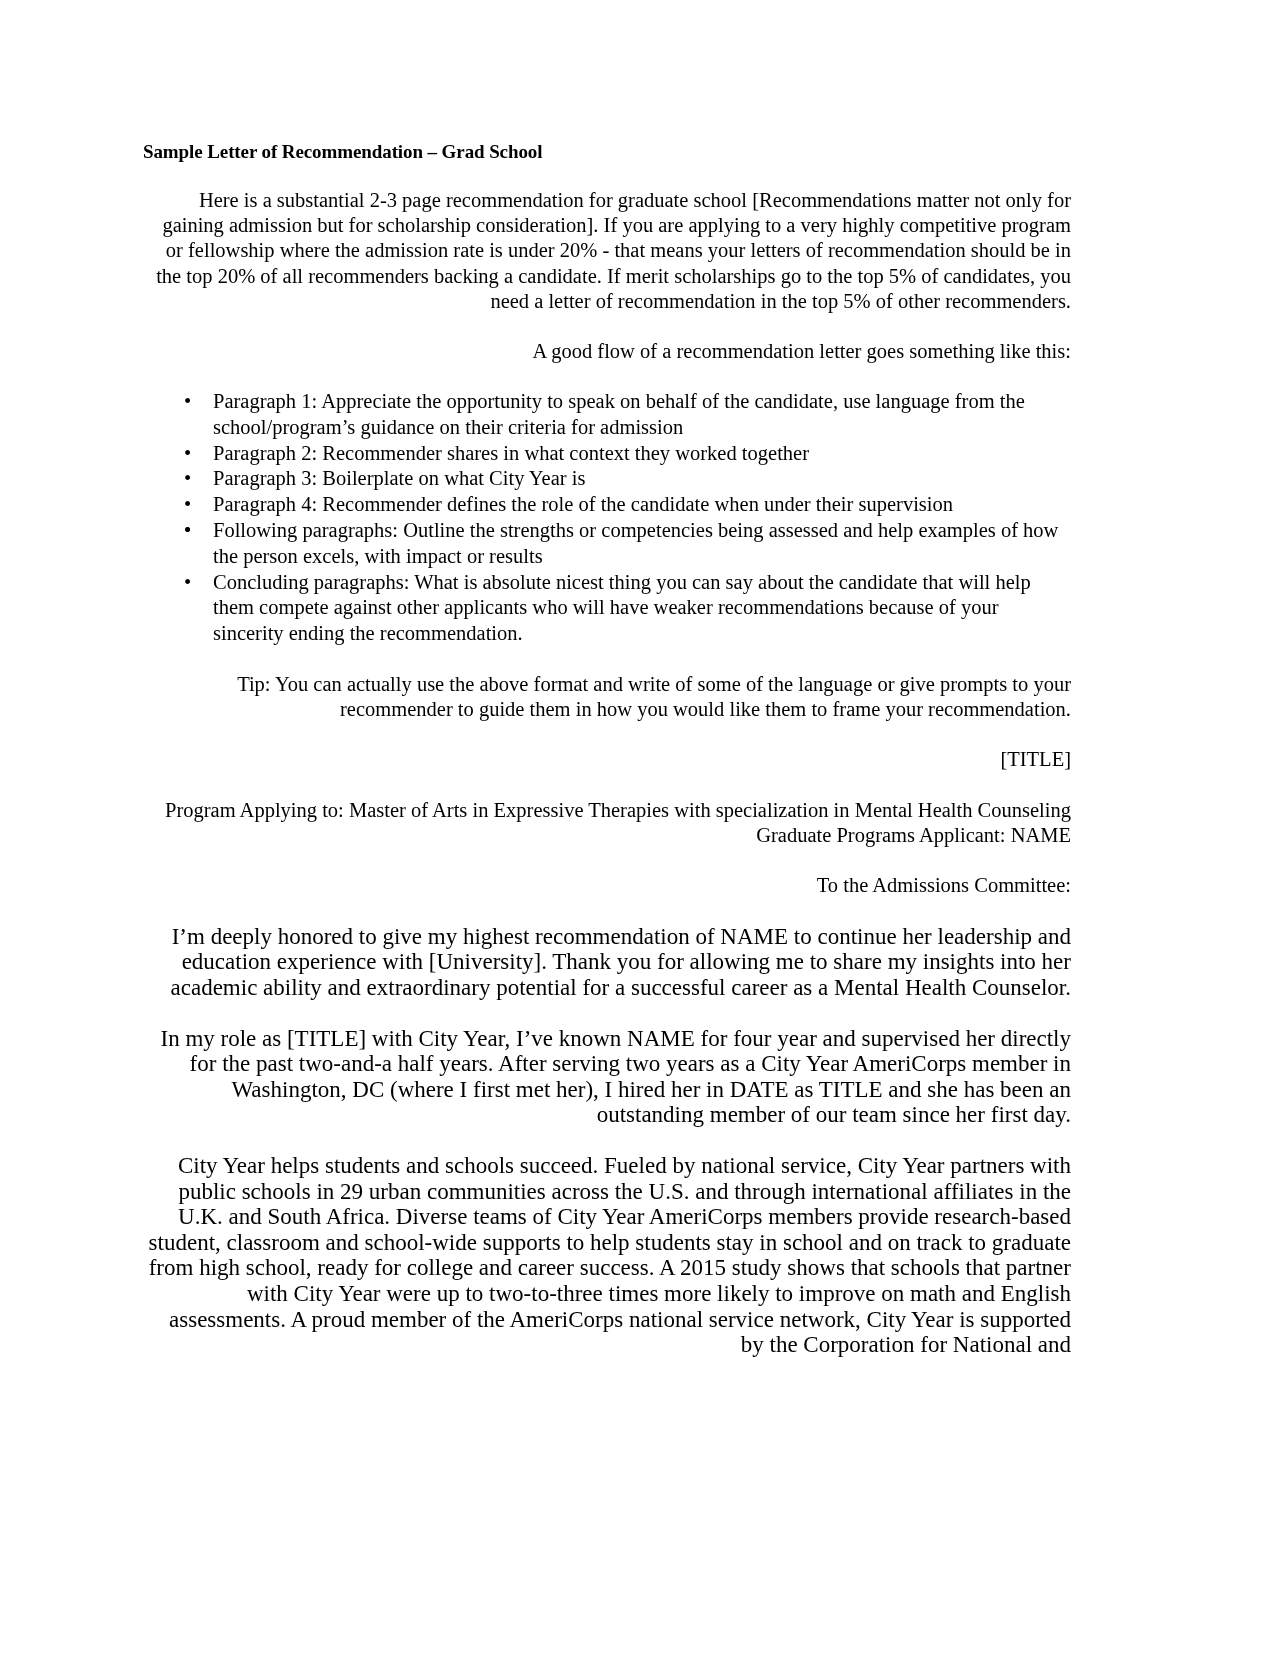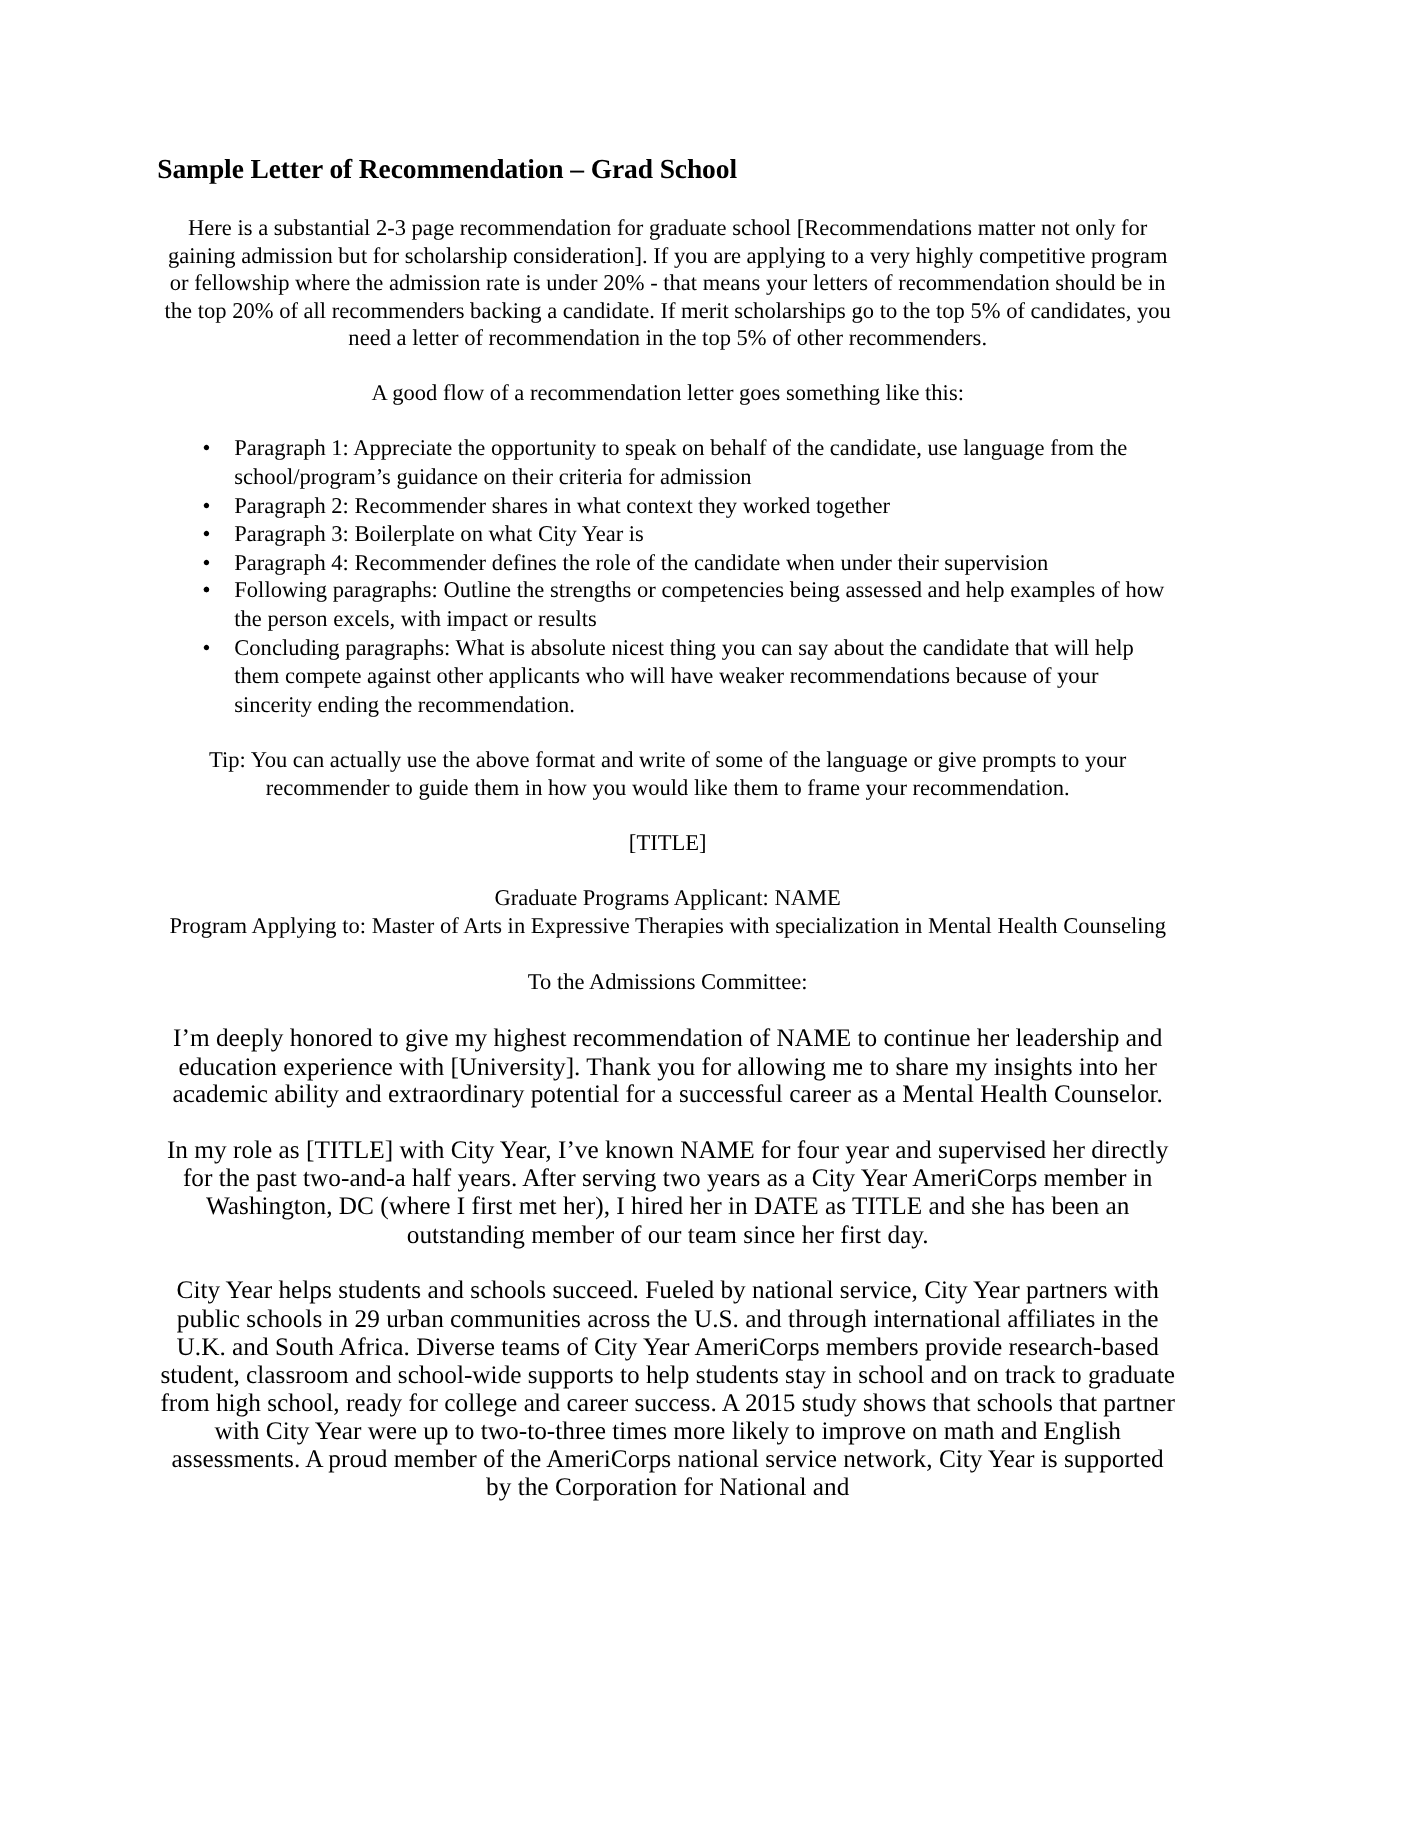--- a/index.html
+++ b/index.html
@@ -20,31 +20,31 @@
     box-sizing: border-box;
     overflow: hidden;
   }
   .content {
     position: absolute;
     left: 143px;
     top: 140px;
     width: 928px;
   }
   .doc-title {
-    font-size: 25px;
+    font-size: 19px;
     font-weight: bold;
     line-height: 1.22;
     margin: 0 0 0 0;
     letter-spacing: -0.1px;
   }
   p.para {
     font-size: 20.5px;
     line-height: 25.1px;
     margin: 0;
-    text-align: center;
+    text-align: right;
     white-space: normal;
   }
   .spacer-line {
     height: 25.1px;
   }
   ul.flow-list {
     list-style: none;
     margin: 0;
     padding: 0;
   }
@@ -122,22 +122,22 @@
 
     <p class="para">Tip:  You can actually use the above format and write of some of the language or give prompts to your recommender to guide them in how you would like them to frame your recommendation.</p>
 
     <div class="spacer-line"></div>
 
     <p class="para">[TITLE]</p>
 
     <div class="spacer-line"></div>
 
     <div class="block-lines">
+      <p class="para">Program Applying to: Master of Arts in Expressive Therapies with specialization in Mental Health Counseling</p>
       <p class="para">Graduate Programs Applicant:  NAME</p>
-      <p class="para">Program Applying to: Master of Arts in Expressive Therapies with specialization in Mental Health Counseling</p>
     </div>
 
     <div class="spacer-line"></div>
 
     <p class="para">To the Admissions Committee:</p>
 
     <div class="spacer-line"></div>
 
     <div class="letter-body">
       <p class="para">I’m deeply honored to give my highest recommendation of NAME to continue her leadership and education experience with [University]. Thank you for allowing me to share my insights into her academic ability and extraordinary potential for a successful career as a Mental Health Counselor.</p>

